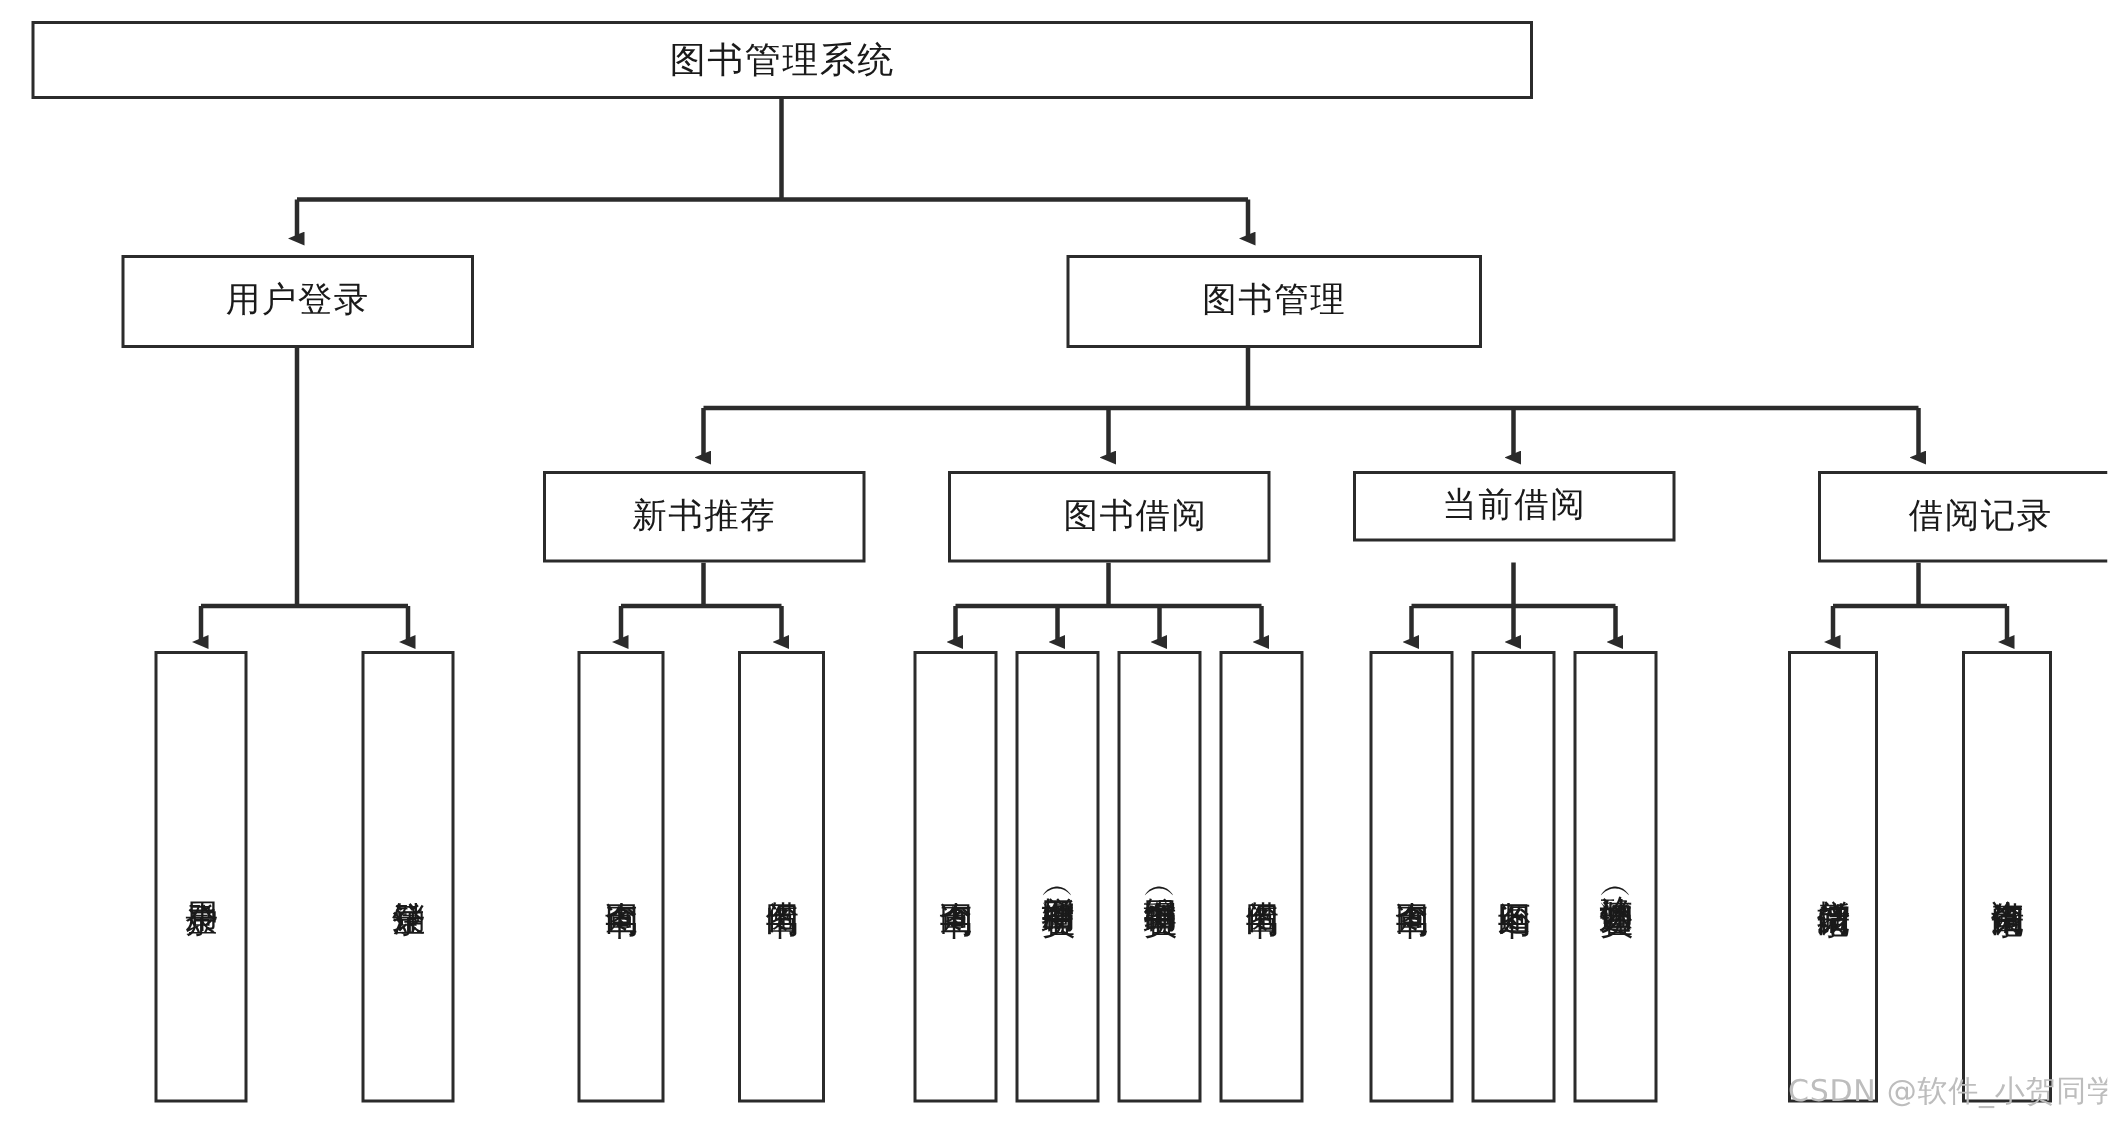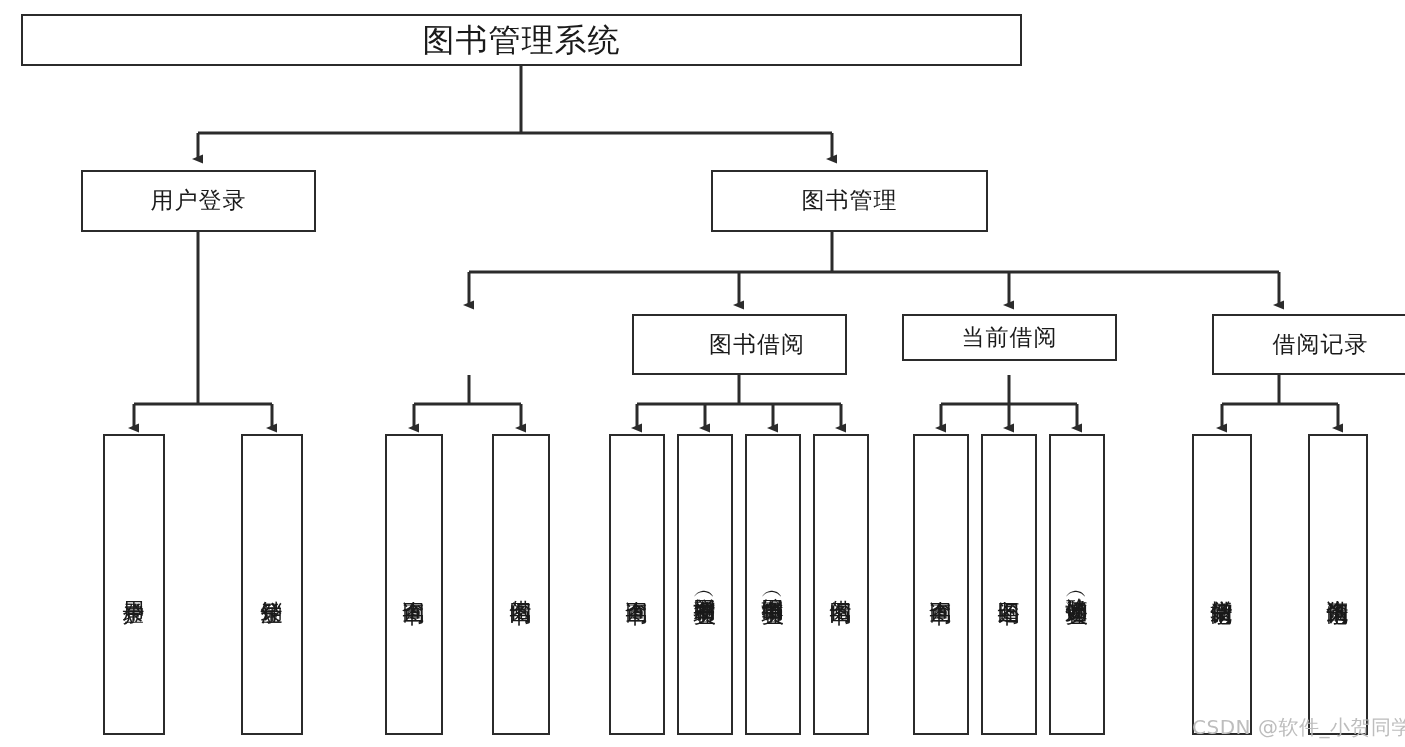--- a/index.html
+++ b/index.html
@@ -32,21 +32,21 @@
     align-items: center;
     justify-content: center;
     color: #1a1a1a;
   }
   .node.horiz {
     font-size: 23px;
     line-height: 1.2;
     letter-spacing: 1px;
   }
   .node.root {
-    font-size: 32px;
+    font-size: 24px;
   }
   .node.vert {
     writing-mode: vertical-rl;
     text-orientation: upright;
     font-size: 22px;
     line-height: 1.32;
     letter-spacing: 1px;
     align-items: center;
     justify-content: center;
     padding: 4px 0;
@@ -125,20 +125,23 @@
     <span>图书管理系统</span>
   </div>
 
   <div class="node horiz" style="left:81px; top:170px; width:235px; height:62px;">
     <span>用户登录</span>
   </div>
   <div class="node horiz" style="left:711px; top:170px; width:277px; height:62px;">
     <span>图书管理</span>
   </div>
 
+  <div class="node horiz" style="left:362px; top:314px; width:215px; height:61px;">
+    <span>新书推荐</span>
+  </div>
   <div class="node horiz" style="left:632px; top:314px; width:215px; height:61px;padding-left:35px;">
     <span>图书借阅</span>
   </div>
   <div class="node horiz" style="left:902px; top:314px; width:215px; height:47px;">
     <span>当前借阅</span>
   </div>
   <div class="node horiz" style="left:1212px; top:314px; width:217px; height:61px;">
     <span>借阅记录</span>
   </div>
 

